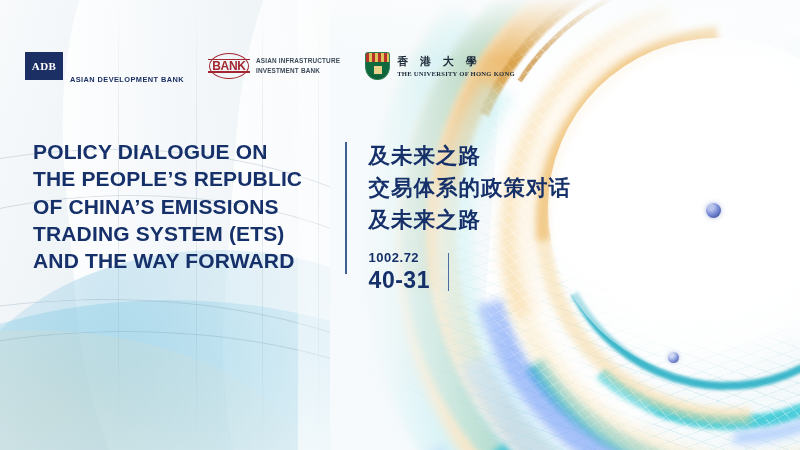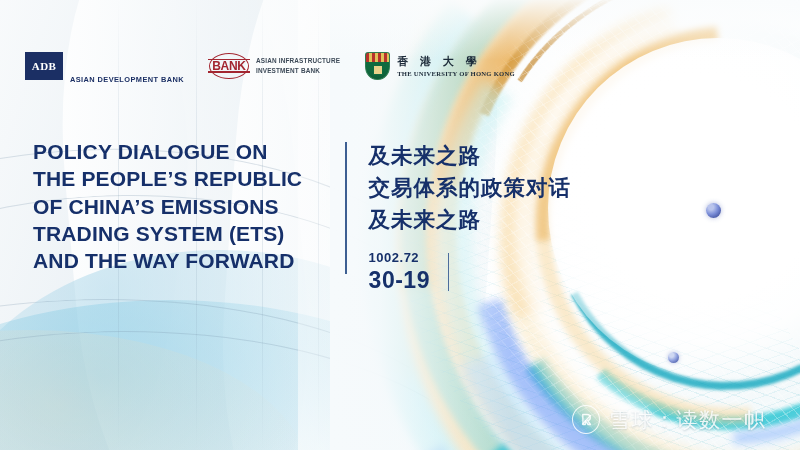--- a/index.html
+++ b/index.html
@@ -314,31 +314,22 @@
     <div id="right-col">
       <div id="title-cn">
         <div>及未来之路</div>
         <div>交易体系的政策对话</div>
         <div>及未来之路</div>
       </div>
 
       <div id="meta">
         <div class="meta-date">
           <div class="ym">1002.72</div>
-          <div class="dd">30-19</div>
+          <div class="dd">40-31</div>
         </div>
         <div class="mdiv"></div>
       </div>
     </div>
 
   </div>
 
-  <div id="watermark">
-    <div id="wm-icon">
-      <svg width="15" height="15" viewBox="0 0 24 24" aria-hidden="true">
-        <path d="M6 4 L13 4 Q18 4 18 9 Q18 13 13.5 13.5 L18.5 20 L14.5 20 L10 13.5 L10 20 L6.5 20 Z" fill="none" stroke="rgba(255,255,255,.9)" stroke-width="2.2" stroke-linejoin="round"></path>
-        <path d="M5 20 L19 5" fill="none" stroke="rgba(255,255,255,.9)" stroke-width="2"></path>
-      </svg>
-    </div>
-    <div id="wm-text">雪球：读数一帜</div>
-  </div>
 
 </div>
 
 </body></html>

